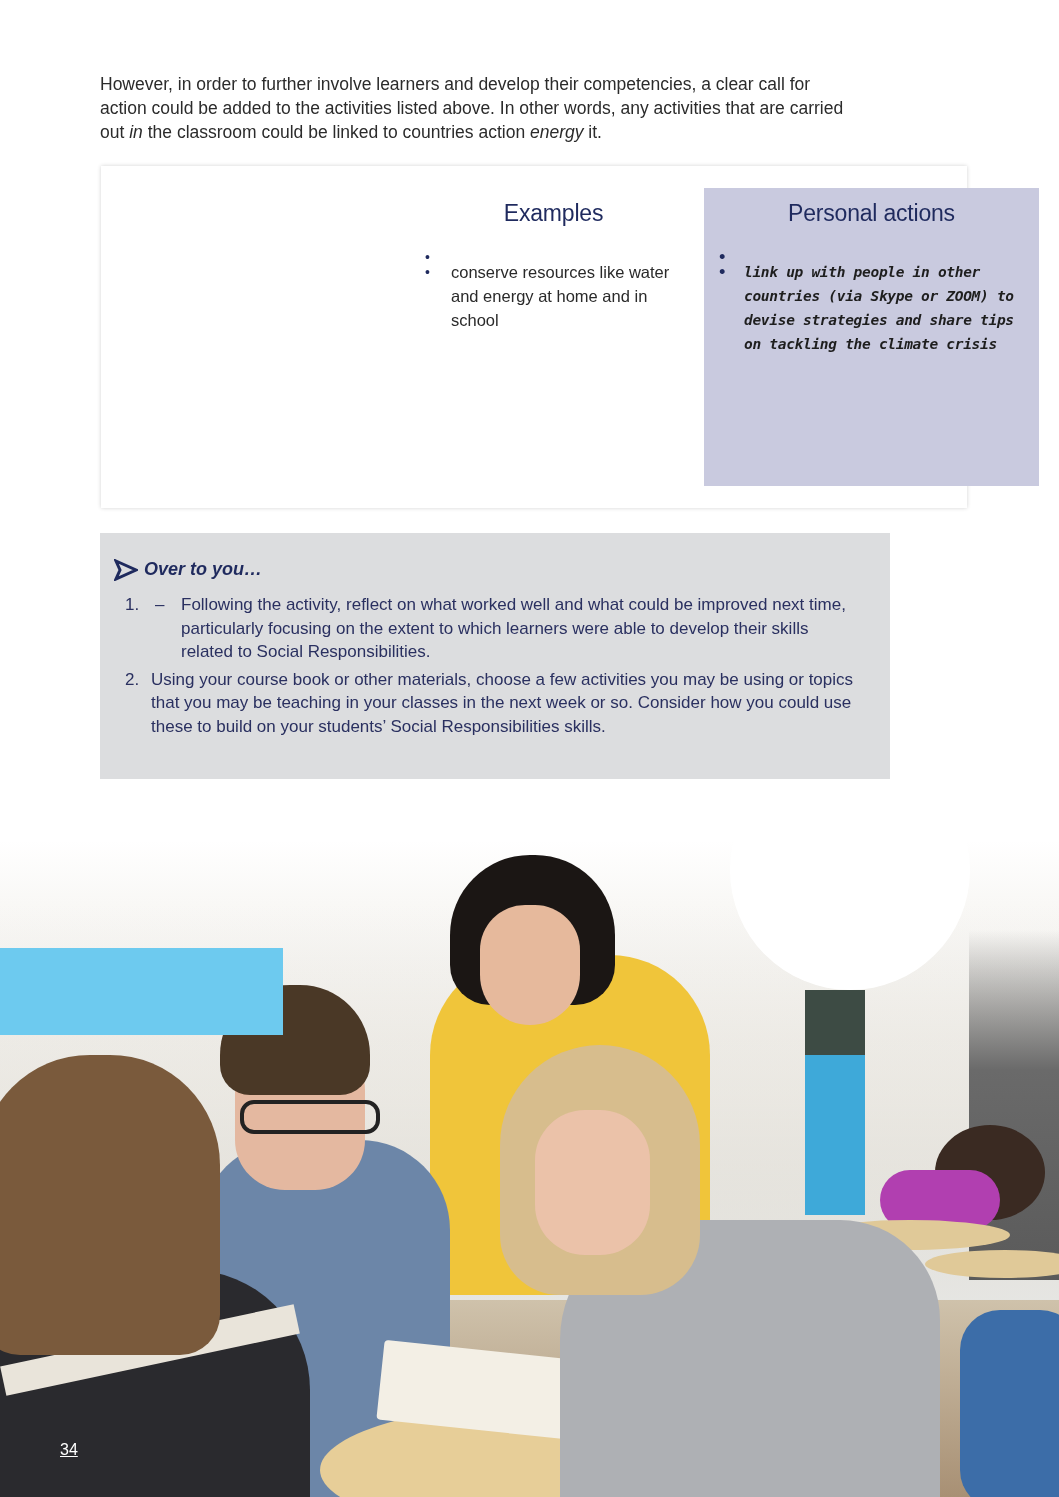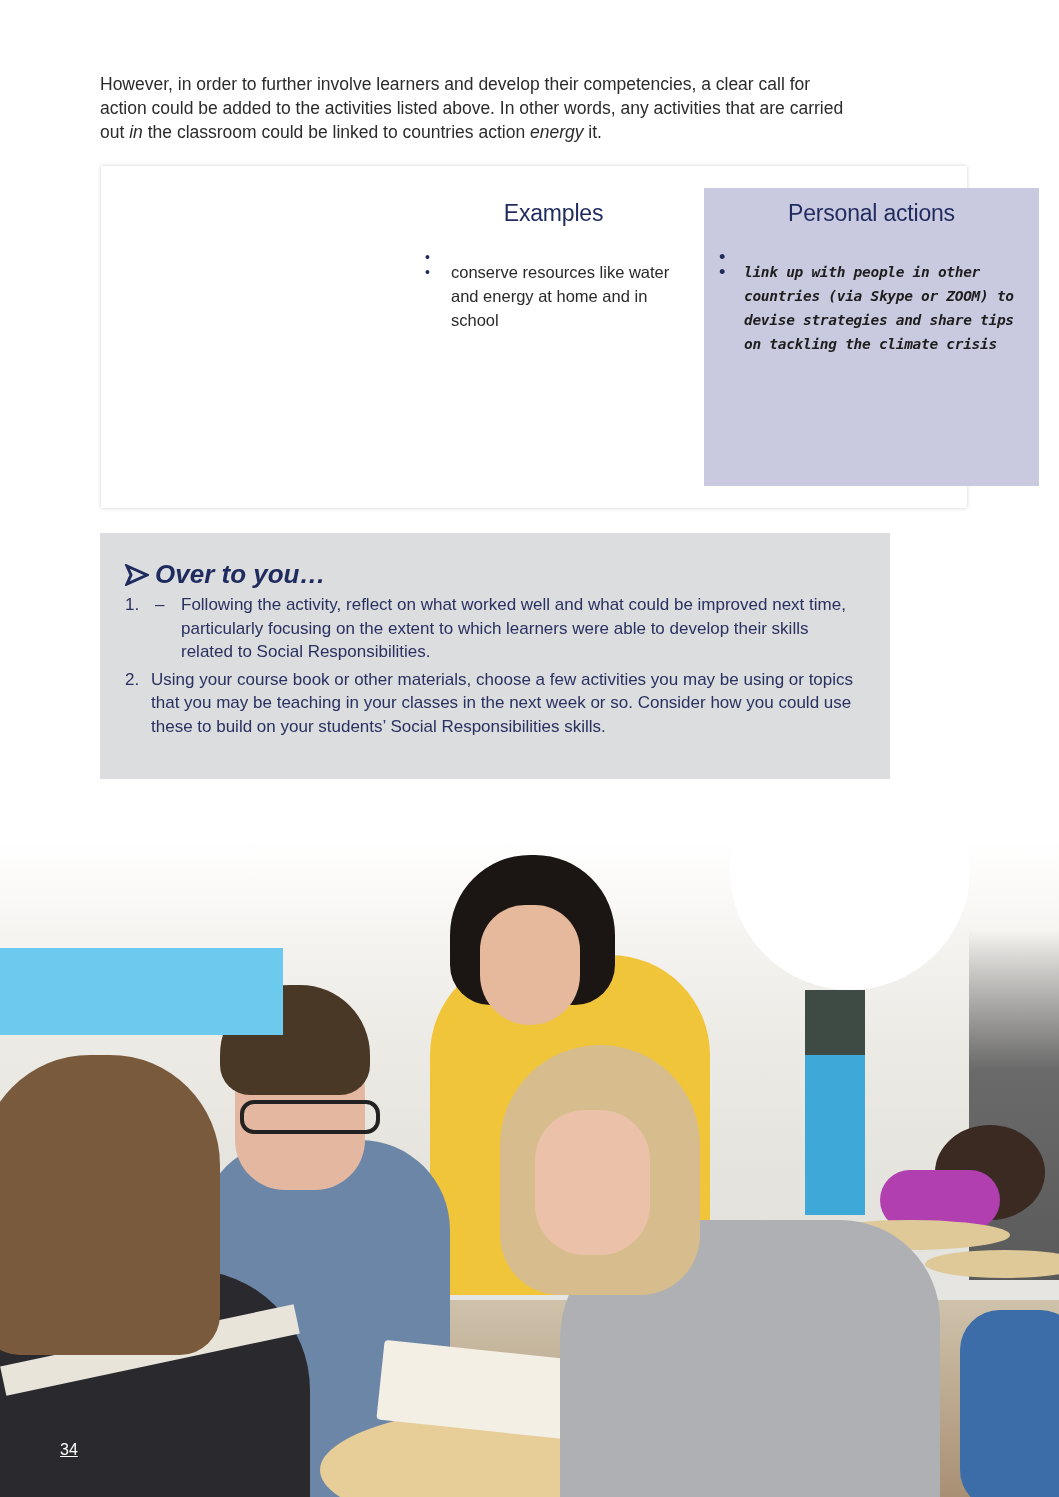--- a/index.html
+++ b/index.html
@@ -42,22 +42,22 @@
   .pink-circle {
     position: absolute; left: 912px; top: 352px; width: 106px; height: 106px;
     border-radius: 50%; background: #ef87b5;
   }
 
   .over-box {
     position: absolute; left: 100px; top: 533px; width: 790px; height: 246px;
     background: #dcdddf;
   }
   .over-title {
-    position: absolute; left: 25px; top: 26px; display: flex; align-items: center;
-    color: #1f2a5e; font-weight: bold; font-style: italic; font-size: 26px;
+    position: absolute; left: 14px; top: 26px; display: flex; align-items: flex-start;
+    color: #1f2a5e; font-weight: bold; font-style: italic; font-size: 18px;
   }
   .over-title svg { margin-right: 6px; }
   .over-list { position: absolute; left: 25px; top: 56px; width: 740px; font-size: 17px; line-height: 23.5px; color: #2a3060; }
   .over-item { position: relative; padding-left: 26px; }
   .over-item .num { position: absolute; left: 0; top: 0; }
   .sub-item { position: relative; padding-left: 30px; margin-top: 4px; }
   .sub-item .dash { position: absolute; left: 4px; top: 0; }
   .over-item.second { margin-top: 4px; }
 
   .photo {

